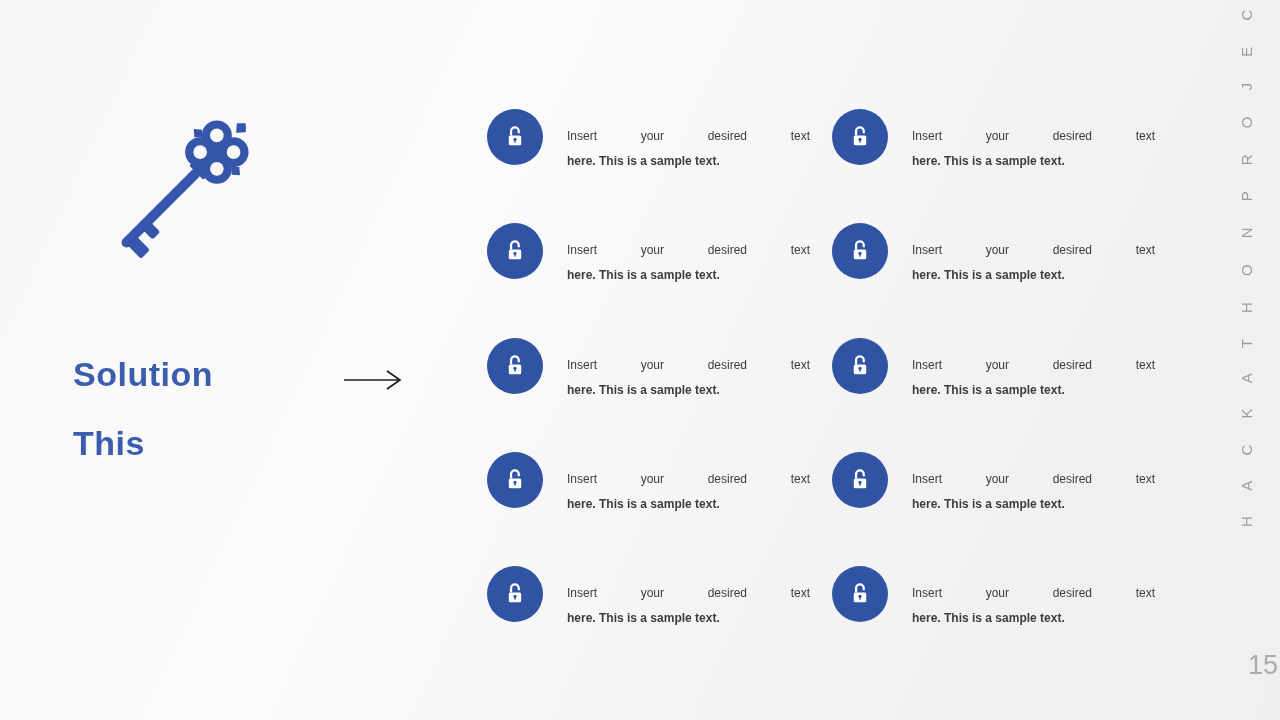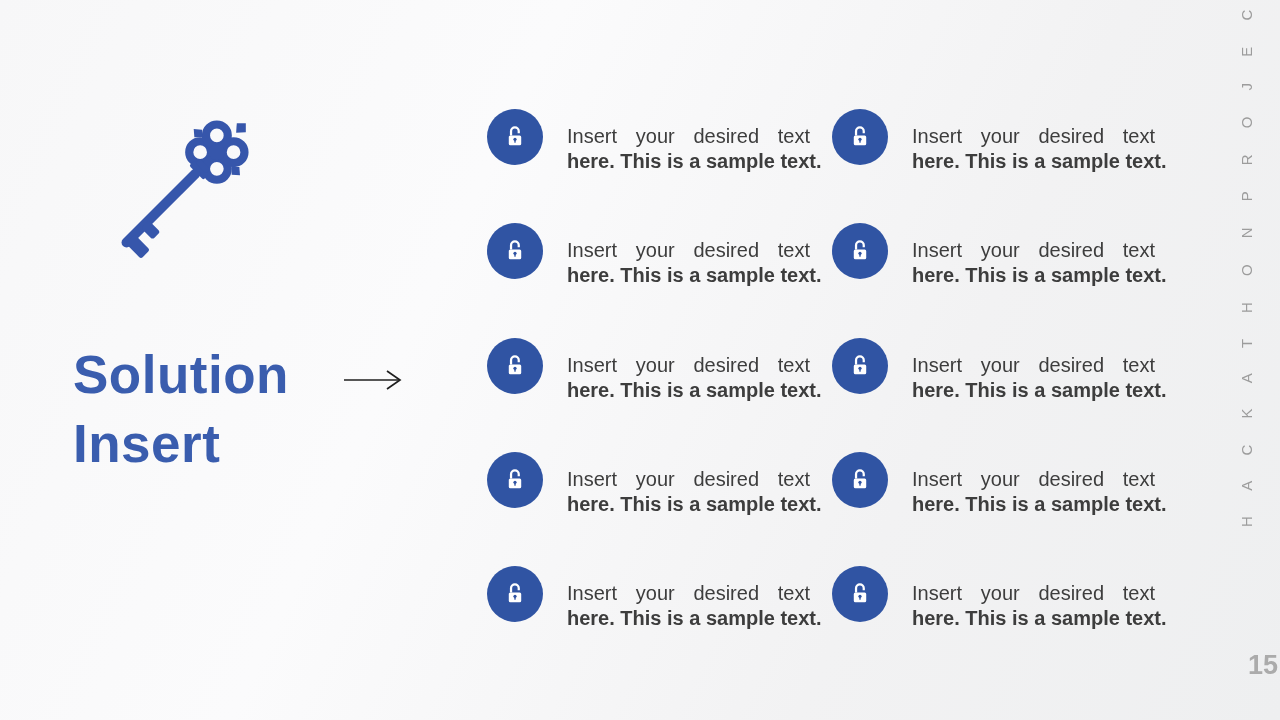--- a/index.html
+++ b/index.html
@@ -12,21 +12,21 @@
     position:relative;width:1280px;height:720px;
     background:linear-gradient(115deg,#f7f7f8 0%,#fbfbfc 35%,#f2f2f3 70%,#eeeff0 100%);
   }
 
   
   .key-wrap{position:absolute;left:77px;top:92px;width:200px;height:200px;}
 
   
   .title{
     position:absolute;left:73px;top:340px;width:300px;
-    font-size:53px;line-height:69px;font-weight:800;
+    font-size:34px;line-height:69px;font-weight:800;
     color:#3a5dae;letter-spacing:0.5px;
   }
   .title div{white-space:nowrap;}
 
   
   .arrow-wrap{position:absolute;left:343px;top:367px;width:62px;height:26px;}
 
   
   .desc{
     position:absolute;left:74px;top:513px;width:360px;
@@ -42,37 +42,37 @@
     grid-auto-rows:56px;
     row-gap:58.3px;
   }
   .grid-item{display:flex;align-items:center;gap:24px;}
   .item-icon{
     flex:0 0 56px;width:56px;height:56px;border-radius:50%;
     background:#3054a3;display:flex;align-items:center;justify-content:center;
   }
   .item-icon svg{width:30px;height:30px;display:block;}
   .item-text{
-    width:243px;font-size:20px;line-height:25px;color:#3d3d3d;margin-top:24px;
+    width:243px;font-size:12px;line-height:25px;color:#3d3d3d;margin-top:24px;
   }
   .item-text .l1{text-align:justify;text-align-last:justify;white-space:nowrap;}
   .item-text .l2{white-space:nowrap;font-weight:bold;}
 
   
   .side-label{
     position:absolute;left:1084px;top:351px;width:330px;height:22px;
     transform:rotate(-90deg);transform-origin:center;
     font-size:15px;letter-spacing:6px;word-spacing:10px;
     color:#9c9c9c;text-align:center;white-space:nowrap;
   }
 
   
   .page-number{
     position:absolute;right:2px;top:650px;
-    font-size:27px;font-weight:bold;color:#ababab;
+    font-size:27px;font-weight:normal;color:#ababab;
   }
 </style>
 </head>
 <body>
 
 <div class="slide">
 
   <div class="key-wrap">
     <svg viewBox="-110 -110 220 220" width="200" height="200">
       <g transform="rotate(-45)" fill="#3656ab" stroke="none">
@@ -96,21 +96,21 @@
         <rect x="-84" y="-5.5" width="118" height="11" rx="5.5"></rect>
 
         <rect x="-80" y="0" width="14" height="24" rx="3"></rect>
         <rect x="-56" y="0" width="12" height="18" rx="3"></rect>
       </g>
     </svg>
   </div>
 
   <div class="title">
     <div>Solution</div>
-    <div>Insert</div>
+    <div>This</div>
   </div>
 
   <div class="arrow-wrap">
     <svg viewBox="0 0 62 26" width="62" height="26">
       <line x1="1" y1="13" x2="56" y2="13" stroke="#1f1f1f" stroke-width="1.7"></line>
       <path d="M 44 4 L 57 13 L 44 22" fill="none" stroke="#1f1f1f" stroke-width="1.7"></path>
     </svg>
   </div>
 
 

